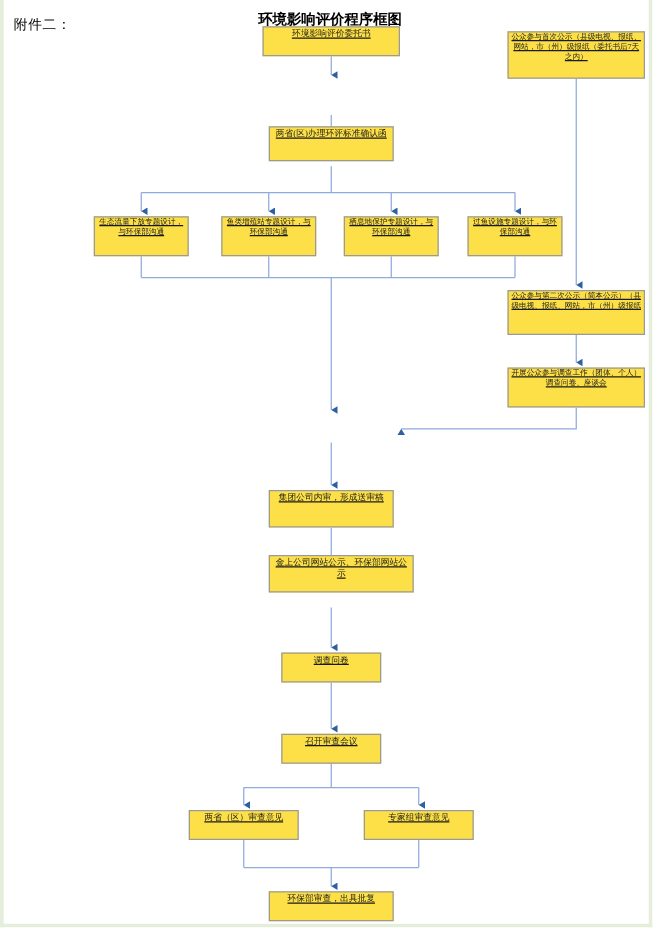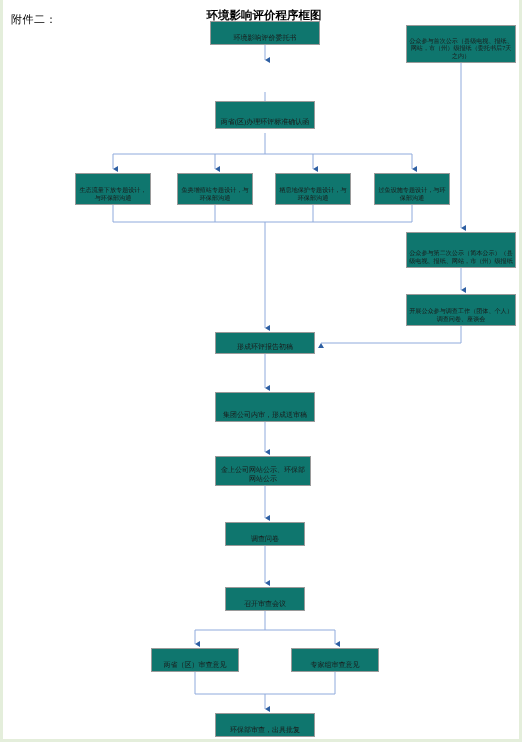--- a/index.html
+++ b/index.html
@@ -42,30 +42,31 @@
     top: 8px;
     width: 522px;
     text-align: center;
     font-size: 11.5px;
     font-weight: bold;
     color: #000;
   }
   .node {
     position: absolute;
     box-sizing: border-box;
-    background: #0f766e;
+    background: #fde047;
     border: 1px solid #9a9a9a;
     color: #1a1a1a;
     display: flex;
-    align-items: flex-end;
+    align-items: flex-start;
     justify-content: center;
     text-align: center;
     line-height: 1.28;
     padding: 1px 2px;
     overflow: hidden;
+    text-decoration: underline;
   }
   .node span {
     display: block;
     width: 100%;
   }
   .f6 { font-size: 6.1px; }
   .f7 { font-size: 7px; }
 </style>
 </head>
 <body>
@@ -145,27 +146,24 @@
   <div class="node f6" style="left:403px;top:25px;width:110px;height:38px;">
     <span>公众参与首次公示（县级电视、报纸、网站，市（州）级报纸（委托书后7天之内）</span>
   </div>
   <div class="node f6" style="left:403px;top:232px;width:110px;height:36px;">
     <span>公众参与第二次公示（简本公示）（县级电视、报纸、网站，市（州）级报纸</span>
   </div>
   <div class="node f6" style="left:403px;top:294px;width:110px;height:32px;">
     <span>开展公众参与调查工作（团体、个人）调查问卷、座谈会</span>
   </div>
 
-  <div class="node f7" style="left:212px;top:332px;width:100px;height:22px;">
-    <span>形成环评报告初稿</span>
-  </div>
   <div class="node f7" style="left:212px;top:392px;width:100px;height:30px;">
     <span>集团公司内审，形成送审稿</span>
   </div>
-  <div class="node f7" style="left:212px;top:456px;width:96px;height:30px;">
+  <div class="node f7" style="left:212px;top:444px;width:116px;height:30px;">
     <span>金上公司网站公示、环保部网站公示</span>
   </div>
   <div class="node f7" style="left:222px;top:522px;width:80px;height:24px;">
     <span>调查问卷</span>
   </div>
   <div class="node f7" style="left:222px;top:587px;width:80px;height:24px;">
     <span>召开审查会议</span>
   </div>
   <div class="node f7" style="left:148px;top:648px;width:88px;height:24px;">
     <span>两省（区）审查意见</span>

